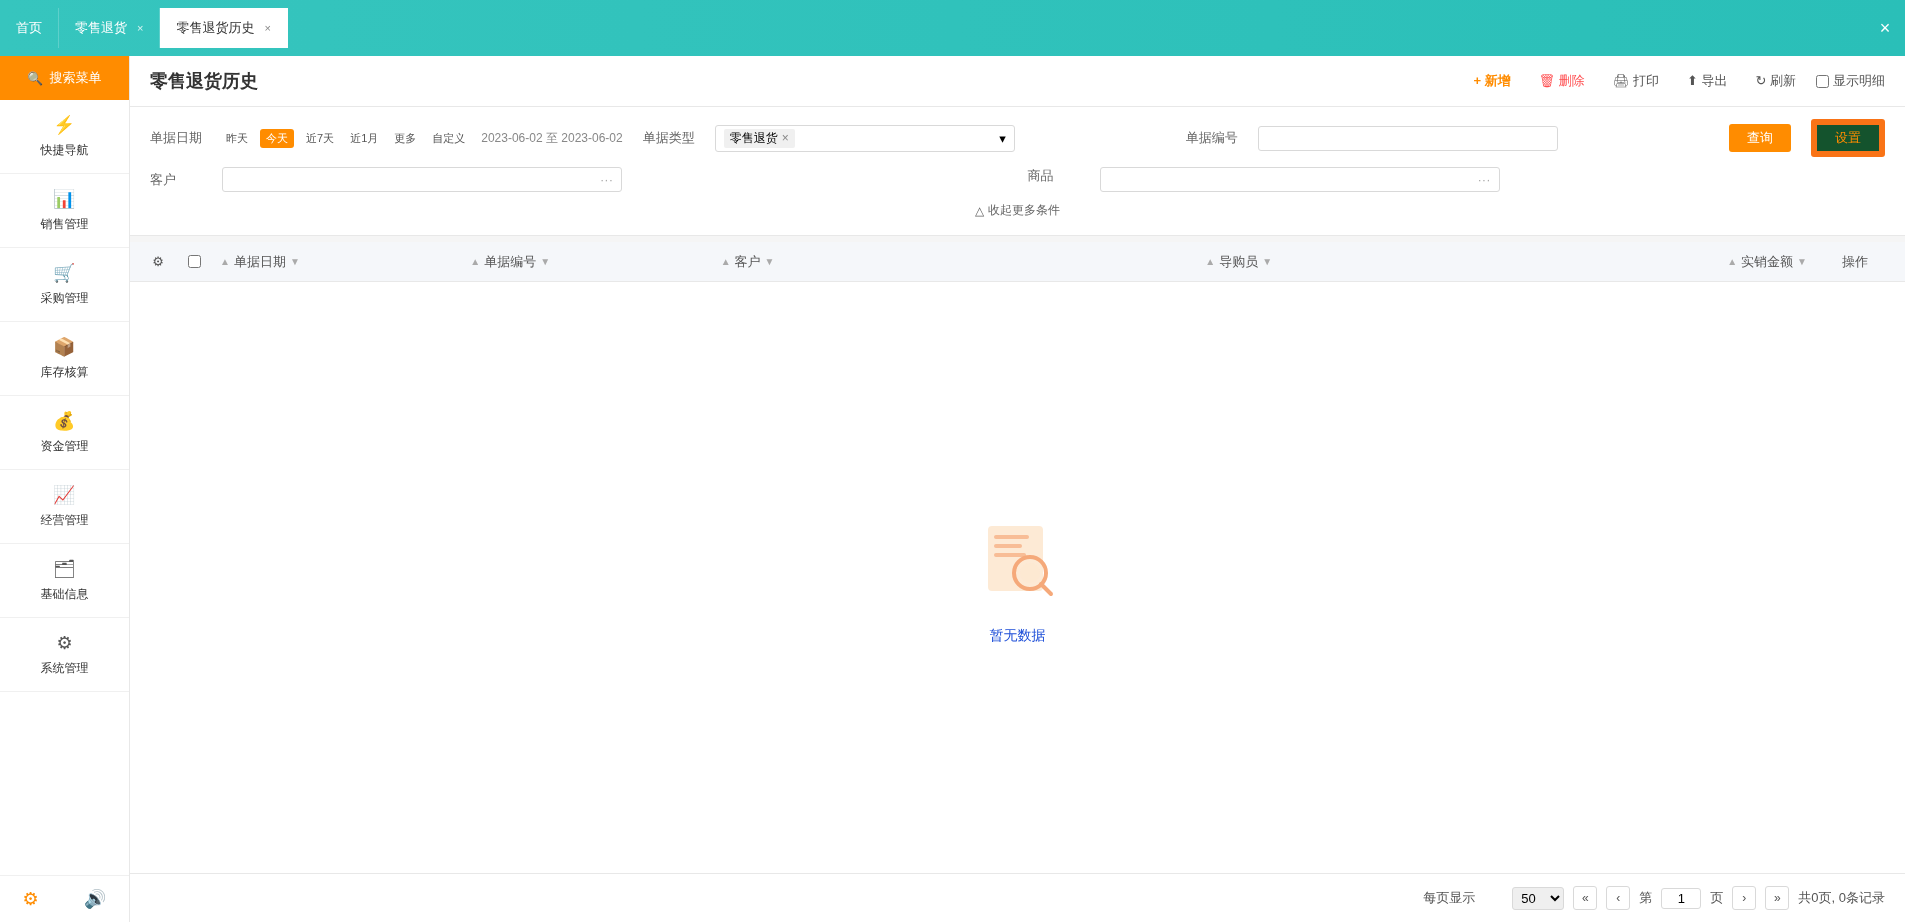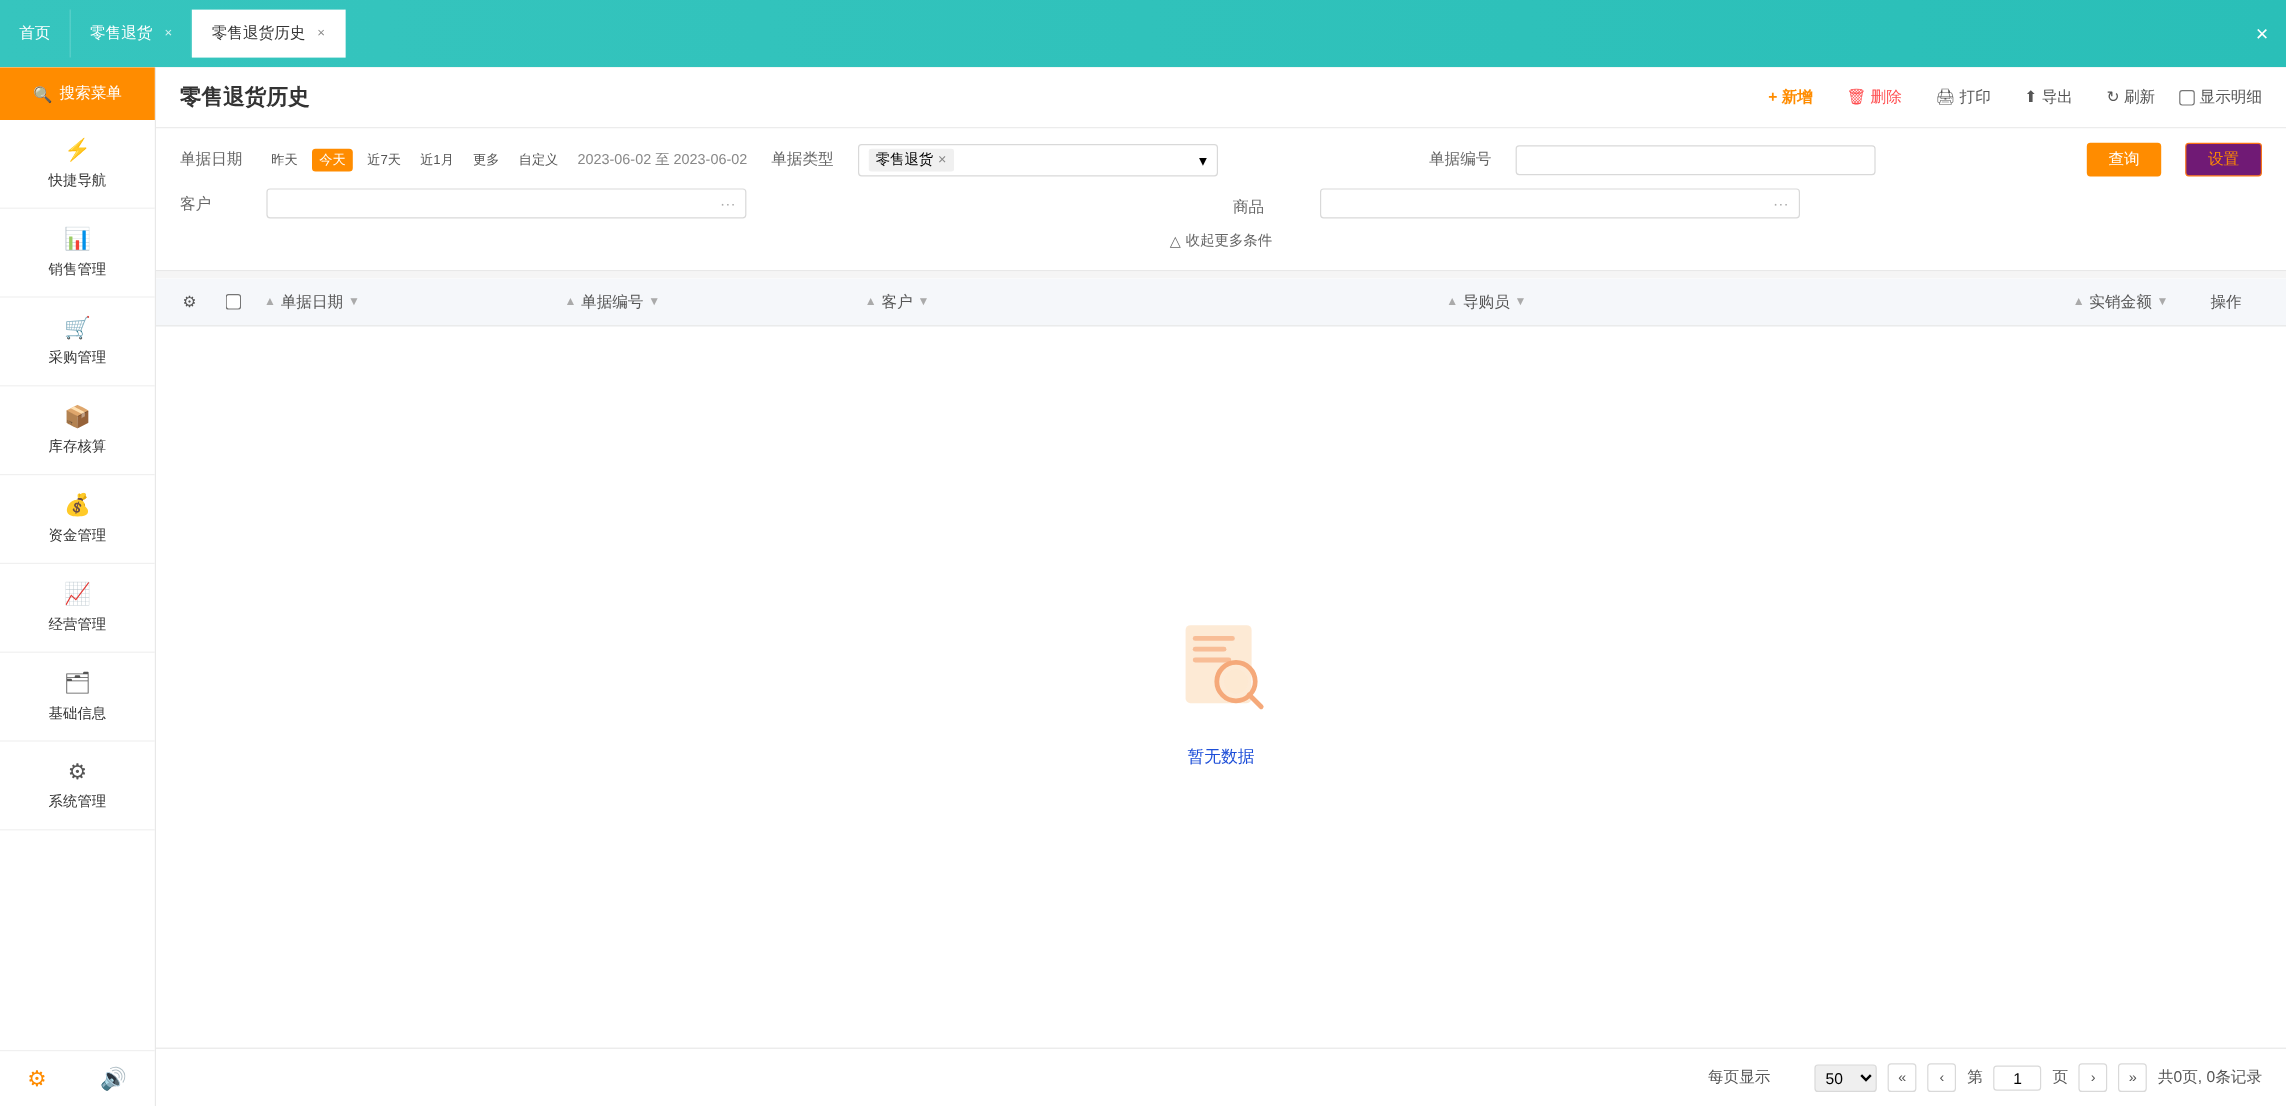--- a/index.html
+++ b/index.html
@@ -152,23 +152,23 @@
     .btn-query {
       background: #ff8c00;
       color: #fff;
       border: none;
       padding: 5px 18px;
       border-radius: 3px;
       font-size: 13px;
       cursor: pointer;
     }
     .btn-settings {
-      background: #701a75;
+      background: #14532d;
       color: #ff8c00;
-      border: 1px solid #f97316;
+      border: 6px solid #f97316;
       padding: 4px 18px;
       border-radius: 3px;
       font-size: 13px;
       cursor: pointer;
     }
     .checkbox-label {
       display: flex;
       align-items: center;
       gap: 4px;
       font-size: 13px;
@@ -479,21 +479,21 @@
       <div class="filter-row">
 
         <div style="display:flex;align-items:center;gap:12px;flex:1;">
           <span class="filter-label">客户</span>
           <div style="display:flex;align-items:center;border:1px solid #d9d9d9;border-radius:3px;padding:4px 8px;flex:1;max-width:400px;cursor:pointer;">
             <span style="flex:1;"></span>
             <span class="filter-dots">···</span>
           </div>
         </div>
 
-        <div style="display:flex;align-items:flex-end;gap:12px;flex:1;">
+        <div style="display:flex;align-items:flex-start;gap:12px;flex:1;">
           <span class="filter-label">商品</span>
           <div style="display:flex;align-items:center;border:1px solid #d9d9d9;border-radius:3px;padding:4px 8px;flex:1;max-width:400px;cursor:pointer;">
             <span style="flex:1;"></span>
             <span class="filter-dots">···</span>
           </div>
         </div>
       </div>
 
       <div class="collapse-btn">
         <span>△</span>

